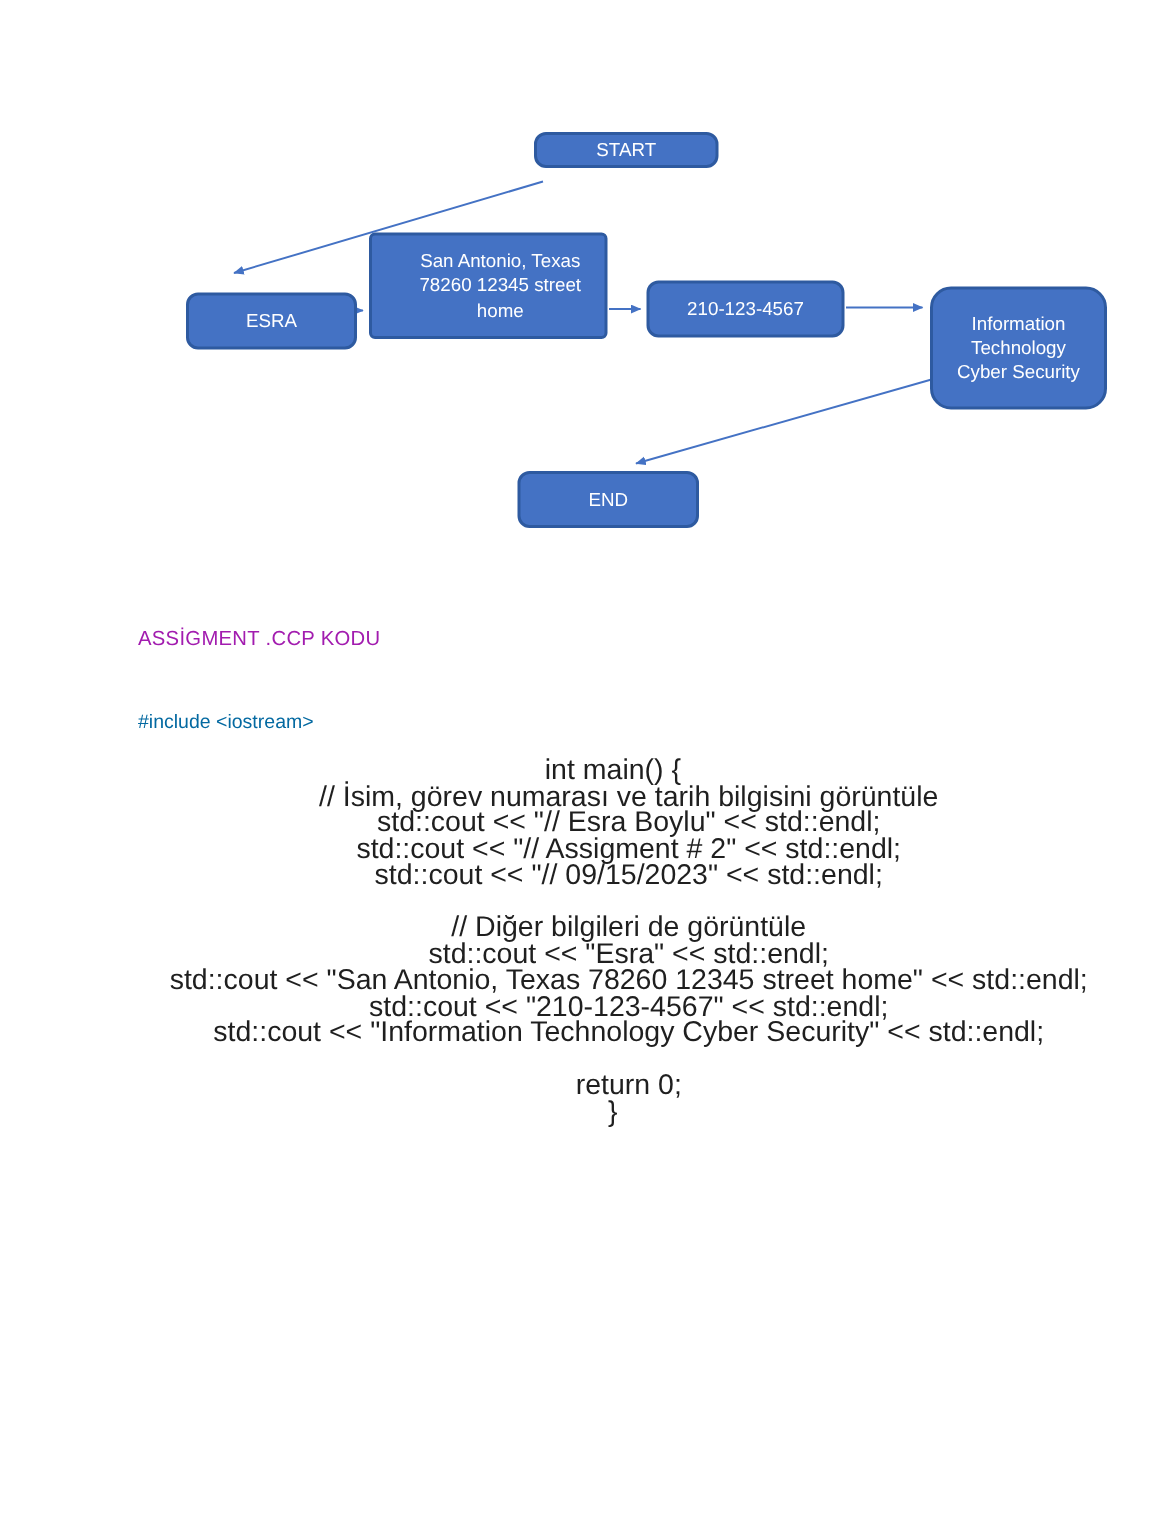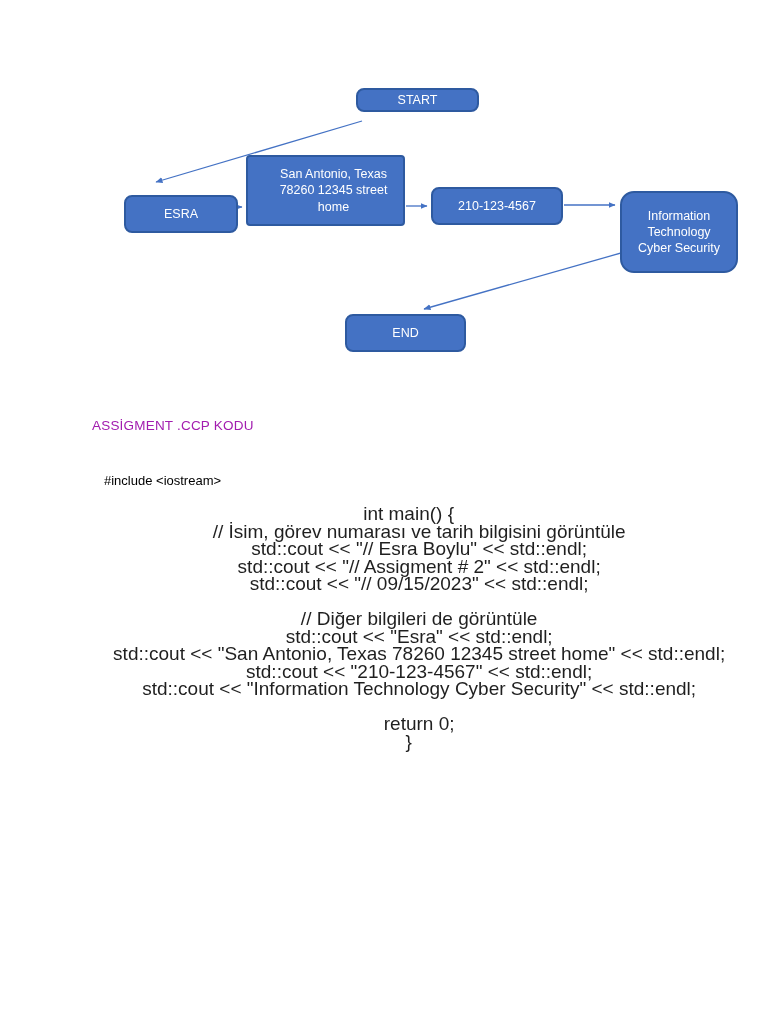--- a/index.html
+++ b/index.html
@@ -34,22 +34,22 @@
   .node-addr   { left: 246px; top: 155px; width: 159px; height: 71px; border-radius: 4px; padding-left: 24px; }
   .node-phone  { left: 431px; top: 187px; width: 132px; height: 38px; }
   .node-field  { left: 620px; top: 167px; width: 118px; height: 82px; border-radius: 14px; margin-top: 24px; }
   .node-end    { left: 345px; top: 314px; width: 121px; height: 38px; text-align: center; }
   
   .doc-title {
     position: absolute; left: 92px; top: 418px;
     font-size: 13.5px; color: #a21caf; letter-spacing: 0.2px; text-align: right;
   }
   .include-line {
-    position: absolute; left: 104px; top: 473px;
-    font-size: 13px; color: #000000; white-space: pre;
+    position: absolute; left: 92px; top: 473px;
+    font-size: 13px; color: #0369a1; white-space: pre;
   }
   .code-block { position: absolute; left: 92px; top: 505px; }
   .code-line {
     font-size: 19px; color: #1f1f1f;
     height: 17.5px; line-height: 17.5px; white-space: pre; text-align: center;
   }
 </style>
 </head>
 <body>
 

